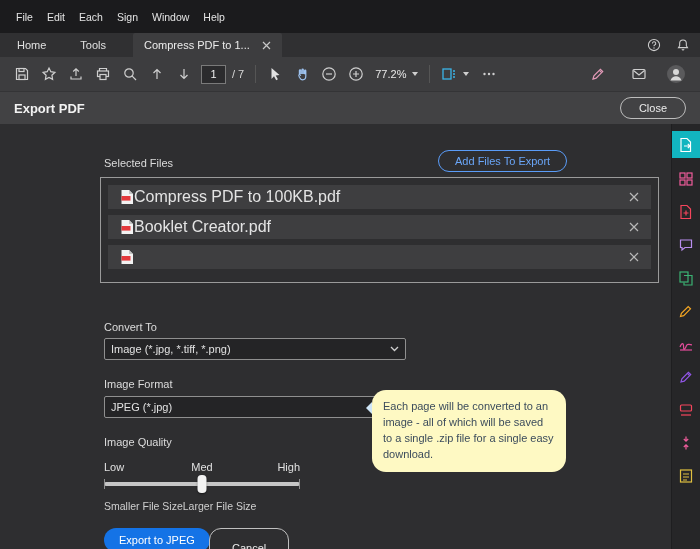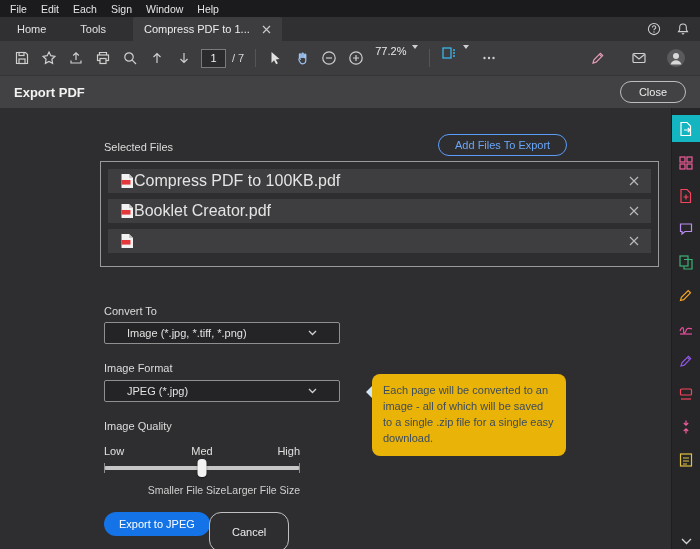--- a/index.html
+++ b/index.html
@@ -1,35 +1,35 @@
 <!DOCTYPE html>
 <html><head>
 <meta charset="utf-8">
 <style>
   *{margin:0;padding:0;box-sizing:border-box;font-family:"Liberation Sans","DejaVu Sans",sans-serif}
   html,body{width:700px;height:549px;overflow:hidden;background:#2e2e30}
   .app{position:relative;width:700px;height:549px;color:#e0e0e0;font-size:11px}
 
   
-  .menubar{height:17px;background:#1b1b1d;display:flex;align-items:center;padding-left:3px}
+  .menubar{height:33px;background:#1b1b1d;display:flex;align-items:center;padding-left:9px}
   .menu-item{font-size:10.5px;color:#e4e4e4;padding:0 7px;cursor:default}
 
   
   .tabbar{height:24px;background:#303032;display:flex;align-items:stretch;position:relative}
   .tab{font-size:11px;color:#e0e0e0;padding:0 17px;display:flex;align-items:center}
   .doc-tab{background:#3d3d3f;display:flex;align-items:center;gap:12px;padding:0 11px;font-size:11px;color:#ececec;margin-left:10px;border-radius:2px 2px 0 0}
   .tab-right{position:absolute;right:10px;top:0;height:24px;display:flex;align-items:center;gap:15px}
 
   
   .toolbar{height:35px;background:#3d3d3f;display:flex;align-items:center;padding:0 8px;border-bottom:1px solid #343436}
   .tbtn{width:27px;height:26px;display:flex;align-items:center;justify-content:center;border-radius:3px;flex:0 0 auto}
   .sep{width:1px;height:18px;background:#555;margin:0 5px;flex:0 0 auto}
   .page-box{width:25px;height:19px;border:1px solid #7a7a7a;background:#2b2b2d;color:#f0f0f0;display:flex;align-items:center;justify-content:center;font-size:11px;margin-left:4px}
   .page-total{margin:0 6px 0 6px;color:#d8d8d8;white-space:nowrap}
-  .zoom{display:flex;align-items:flex-start;gap:6px;padding:0 6px;height:26px;border-radius:3px;color:#e8e8e8}
+  .zoom{display:flex;align-items:center;gap:6px;padding:0 6px;height:26px;border-radius:3px;color:#e8e8e8}
   .caret{width:0;height:0;border-left:3.5px solid transparent;border-right:3.5px solid transparent;border-top:4px solid #cfcfcf}
   .tb-right{margin-left:auto;display:flex;align-items:center;gap:14px;padding-right:6px}
 
   
   .panel-header{height:32px;background:#424244;display:flex;align-items:center;justify-content:space-between;padding:0 14px}
   .panel-title{font-size:13px;font-weight:700;color:#f2f2f2}
   .close-btn{height:22px;padding:0 18px;border:1px solid #bdbdbd;border-radius:11px;background:transparent;color:#ececec;font-size:11px;display:flex;align-items:center;cursor:pointer}
 
   
   .main{display:flex;height:441px}
@@ -37,34 +37,34 @@
   .label{position:absolute;font-size:11px;color:#dcdcdc}
 
   .add-files-btn{position:absolute;left:438px;top:26px;height:22px;padding:0 16px;border:1px solid #5a9cf8;border-radius:11px;color:#6aa6f8;font-size:11px;display:flex;align-items:center;background:transparent;cursor:pointer}
 
   .file-list{position:absolute;left:100px;top:53px;width:559px;height:106px;border:1px solid #9a9a9a;background:#2e2e30}
   .file-row{height:24px;margin:7px 7px 6px 7px;background:#3e3e40;display:flex;align-items:center;padding:0 12px}
   .file-row + .file-row{margin-top:6px}
   .file-name{color:#e4e4e4;font-size:16px}
   .file-remove{margin-left:auto;display:flex;align-items:center;cursor:pointer}
 
-  .select{position:absolute;width:236px;height:22px;background:#242426;border:1px solid #8f8f8f;border-radius:2px;display:flex;align-items:center;padding:0 22px;color:#e2e2e2;font-size:11px;cursor:pointer}
+  .select{position:absolute;width:302px;height:22px;background:#242426;border:1px solid #8f8f8f;border-radius:2px;display:flex;align-items:center;padding:0 6px;color:#e2e2e2;font-size:11px;cursor:pointer}
   .select .chev{margin-left:auto}
 
-  .tooltip{position:absolute;left:372px;top:266px;width:194px;background:#eab308;border-radius:8px;padding:9px 11px;color:#3c4c5c;font-size:11px;line-height:1.45}
+  .tooltip{position:absolute;left:372px;top:266px;width:194px;background:#fef9c3;border-radius:14px;padding:9px 11px;color:#3c4c5c;font-size:11px;line-height:1.45}
   .tooltip:before{content:"";position:absolute;left:-6px;top:12px;border-top:6px solid transparent;border-bottom:6px solid transparent;border-right:6px solid #cfe6f8}
 
   .slider-labels{position:absolute;left:104px;top:337px;width:196px;height:13px;color:#e0e0e0;font-size:11px}
   .sl-low{position:absolute;left:0}
   .sl-med{position:absolute;left:50%;transform:translateX(-50%)}
   .sl-high{position:absolute;right:0}
   .slider{position:absolute;left:104px;top:358px;width:196px;height:4px;background:#c6c6c6;border-radius:2px}
   .tick{position:absolute;top:-3px;width:1px;height:10px;background:#8f8f8f}
   .slider-handle{position:absolute;left:50%;top:-7px;transform:translateX(-50%);width:9px;height:18px;background:#f2f2f2;border-radius:4px;box-shadow:0 1px 2px rgba(0,0,0,.5);cursor:pointer}
-  .size-labels{position:absolute;left:104px;top:376px;width:196px;display:flex;justify-content:flex-end;color:#cfcfcf;font-size:10.5px}
+  .size-labels{position:absolute;left:104px;top:376px;width:196px;display:flex;justify-content:flex-start;color:#cfcfcf;font-size:10.5px}
 
   .primary-btn{position:absolute;left:104px;top:404px;height:23px;padding:12px 15px;background:#1473e6;border:none;border-radius:12px;color:#fff;font-size:11px;display:flex;align-items:center;cursor:pointer}
   .secondary-btn{position:absolute;left:209px;top:404px;height:40px;padding:1px 22px;background:transparent;border:1px solid #c0c0c0;border-radius:12px;color:#ececec;font-size:11px;display:flex;align-items:center;cursor:pointer}
 
   
   .sidebar{width:29px;background:#262628;border-left:1px solid #1e1e20;display:flex;flex-direction:column;align-items:center;padding-top:7px;gap:9px;position:relative}
   .tool{width:29px;height:24px;display:flex;align-items:center;justify-content:center;cursor:pointer;flex:0 0 auto}
   .tool.active{height:27px;background:#12b5c0}
   .sidebar-chevron{position:absolute;bottom:4px;left:0;width:29px;display:flex;justify-content:center;cursor:pointer}
 </style>

